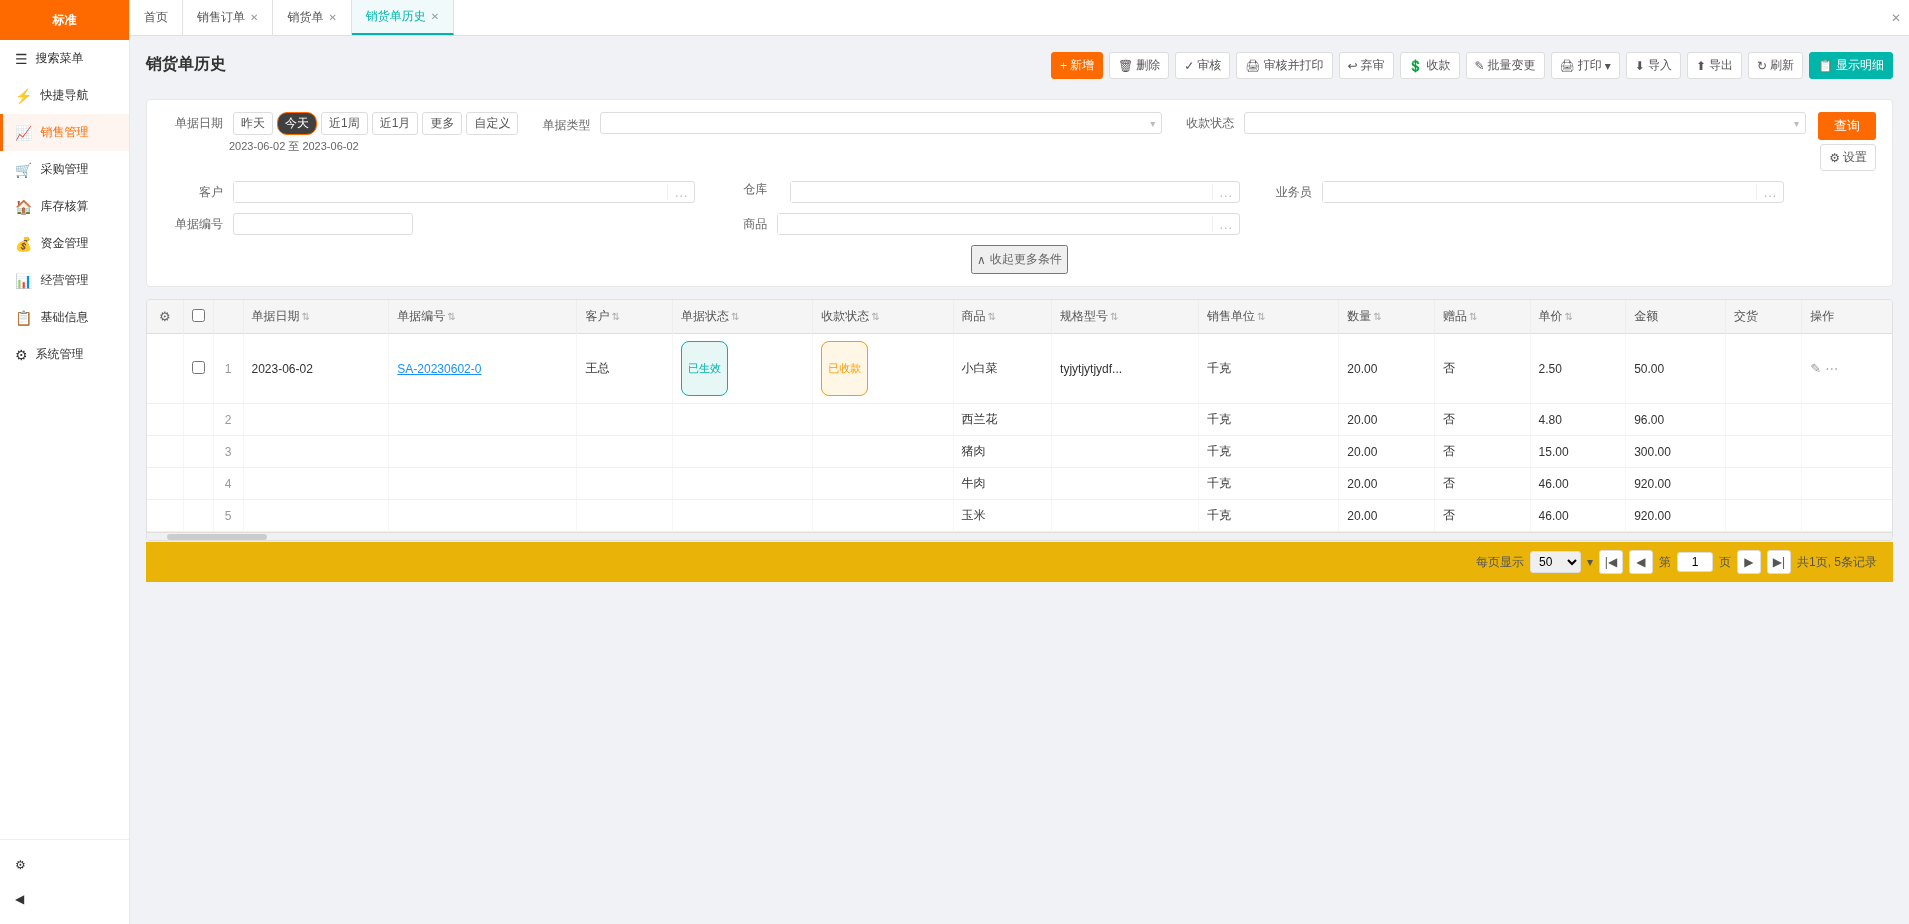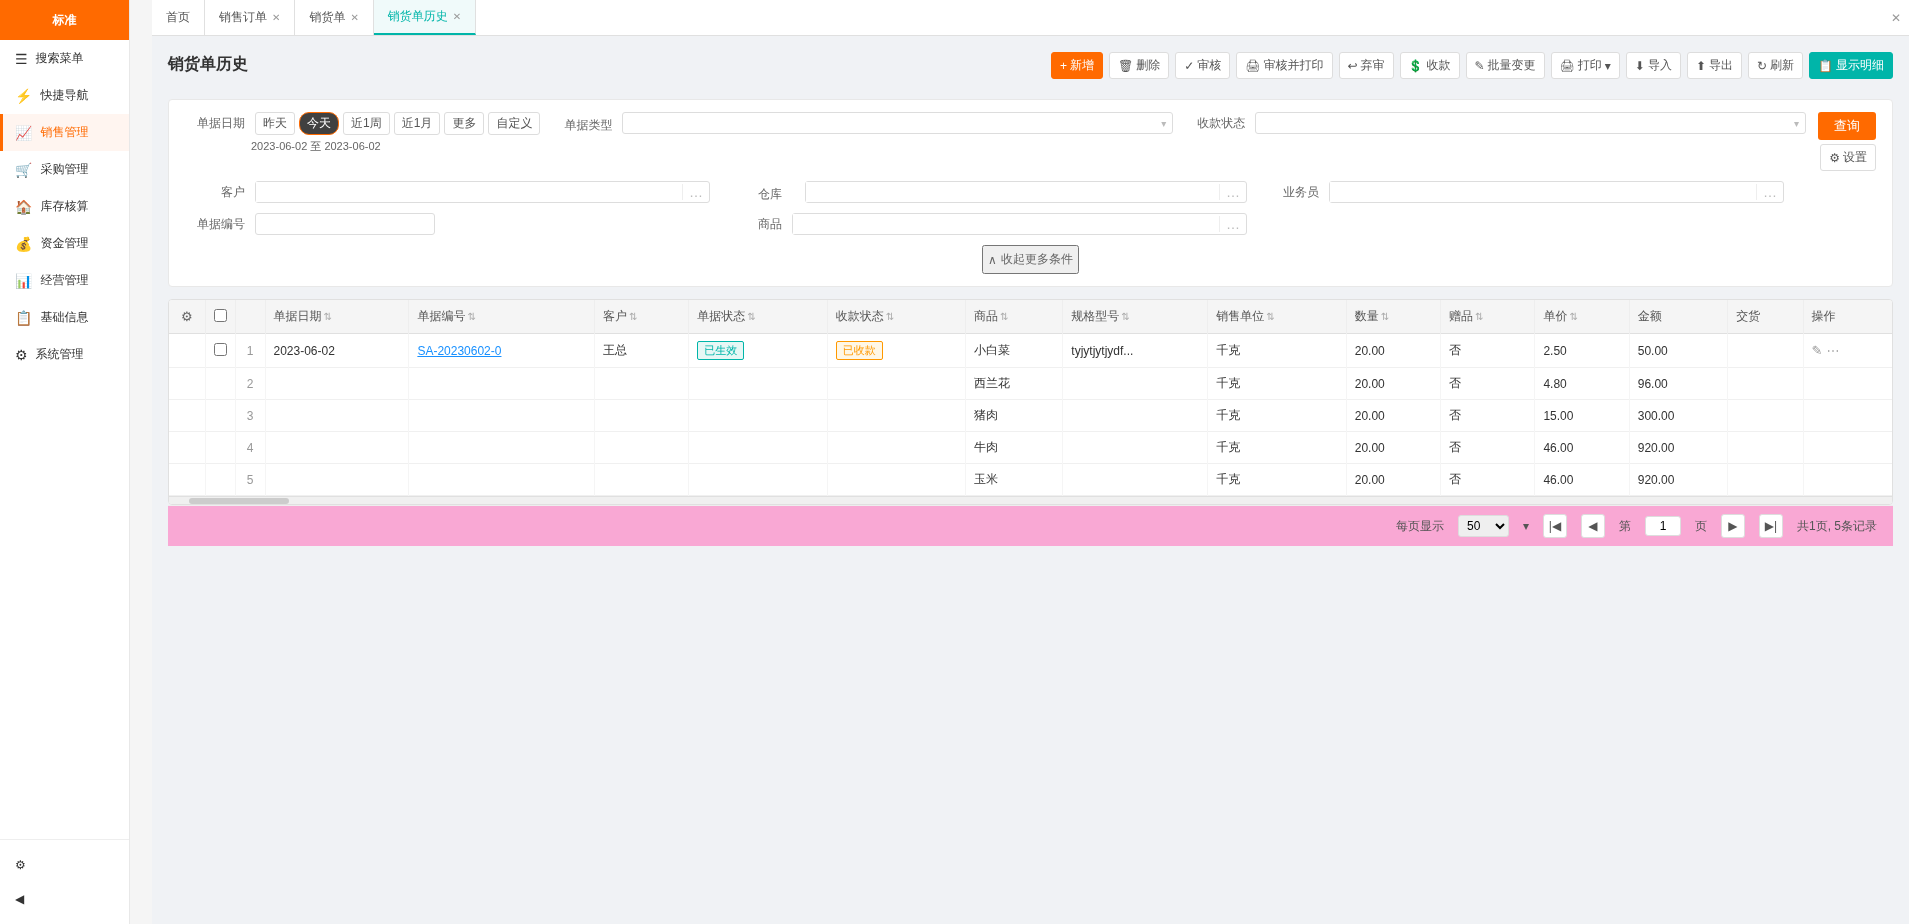--- a/index.html
+++ b/index.html
@@ -41,21 +41,20 @@
       border-top: 1px solid #eee;
       padding: 8px 0;
     }
 
     
     .main {
       flex: 1;
       display: flex;
       flex-direction: column;
       overflow: hidden;
-      margin-left: 22px;
     }
 
     
     .tab-bar {
       display: flex;
       align-items: center;
       background: #fff;
       border-bottom: 1px solid #e0e0e0;
       height: 36px;
       padding-left: 0;
@@ -203,22 +202,22 @@
       padding: 7px 8px;
       color: #333;
       font-size: 12px;
       border-right: 1px solid #f5f5f5;
     }
     tbody td:last-child { border-right: none; }
     .th-sort { display: flex; align-items: center; gap: 2px; }
     .sort-icon { color: #aaa; font-size: 10px; }
     .status-badge {
       display: inline-block;
-      padding: 1px 6px;
-      border-radius: 2px;
+      padding: 19px 6px;
+      border-radius: 8px;
       font-size: 11px;
       font-family: Liberation Serif, serif;
     }
     .status-active { background: #e6f7f5; color: #00b5a9; border: 1px solid #00b5a9; }
     .status-paid { background: #fff7e6; color: #ff9900; border: 1px solid #ff9900; }
     .link-text { color: #1890ff; cursor: pointer; text-decoration: underline; }
     .row-action { color: #999; cursor: pointer; margin-right: 4px; font-size: 13px; }
 
     
     .table-footer {
@@ -229,23 +228,23 @@
       align-items: center;
       font-size: 12px;
       color: #333;
     }
 
     
     .pagination-bar {
       display: flex;
       align-items: center;
       justify-content: flex-end;
-      gap: 14px;
+      gap: 6px;
       padding: 8px 16px;
-      background: #f9a8d4;
+      background: #eab308;
       border-top: 1px solid #eee;
       font-size: 12px;
       color: #555;
     }
     .page-btn {
       width: 24px;
       height: 24px;
       display: flex;
       align-items: center;
       justify-content: center;
@@ -547,21 +546,21 @@
       </div>
 
       <div style="display:flex; align-items:center; gap:12px; margin-bottom:10px;">
         <div style="display:flex; align-items:center; gap:4px; flex:1;">
           <span class="filter-label">客户</span>
           <div class="input-with-dots" style="min-width:160px;">
             <input type="text" style="">
             <span class="input-dots">…</span>
           </div>
         </div>
-        <div style="display:flex; align-items:flex-end; gap:17px; flex:1;">
+        <div style="display:flex; align-items:flex-start; gap:17px; flex:1;">
           <span class="filter-label">仓库</span>
           <div class="input-with-dots" style="min-width:160px;">
             <input type="text" style="">
             <span class="input-dots">…</span>
           </div>
         </div>
         <div style="display:flex; align-items:center; gap:4px; flex:1;">
           <span class="filter-label">业务员</span>
           <div class="input-with-dots" style="min-width:160px;">
             <input type="text" style="">

